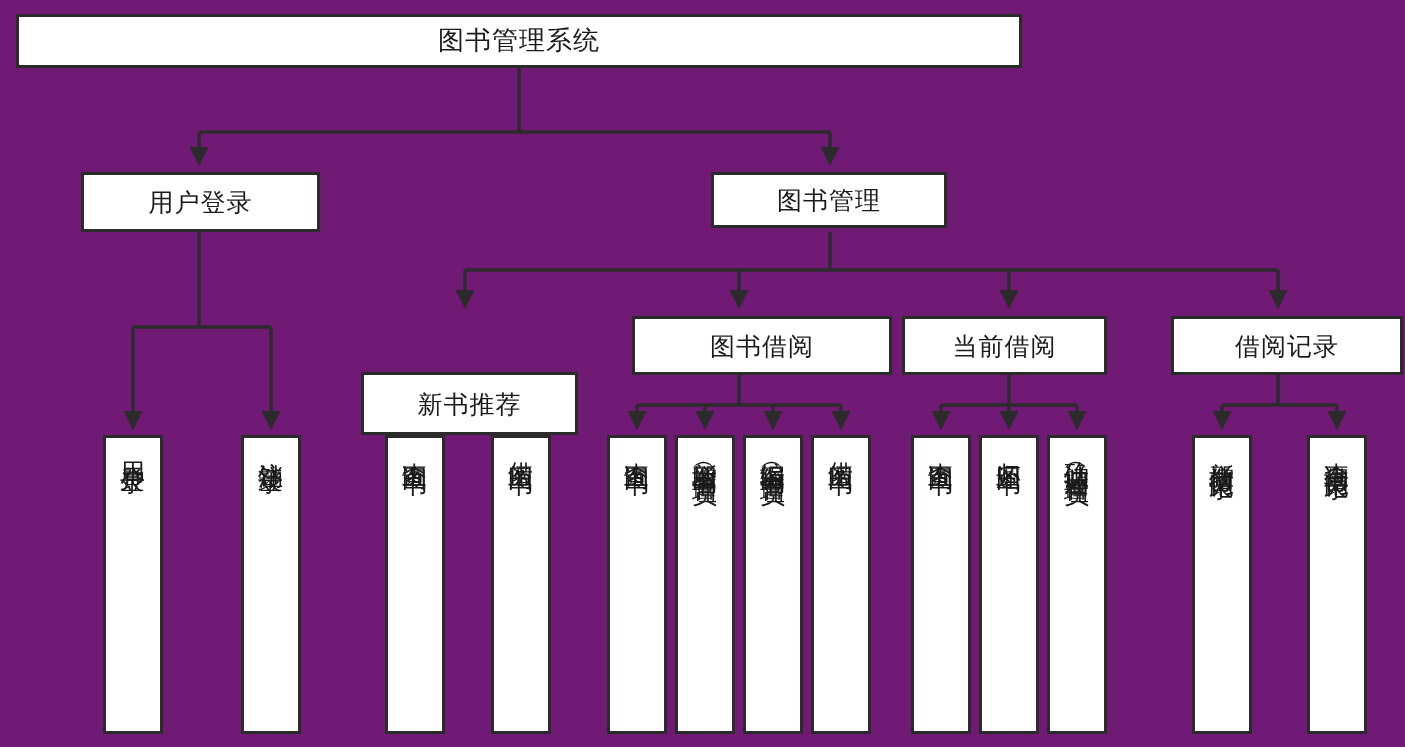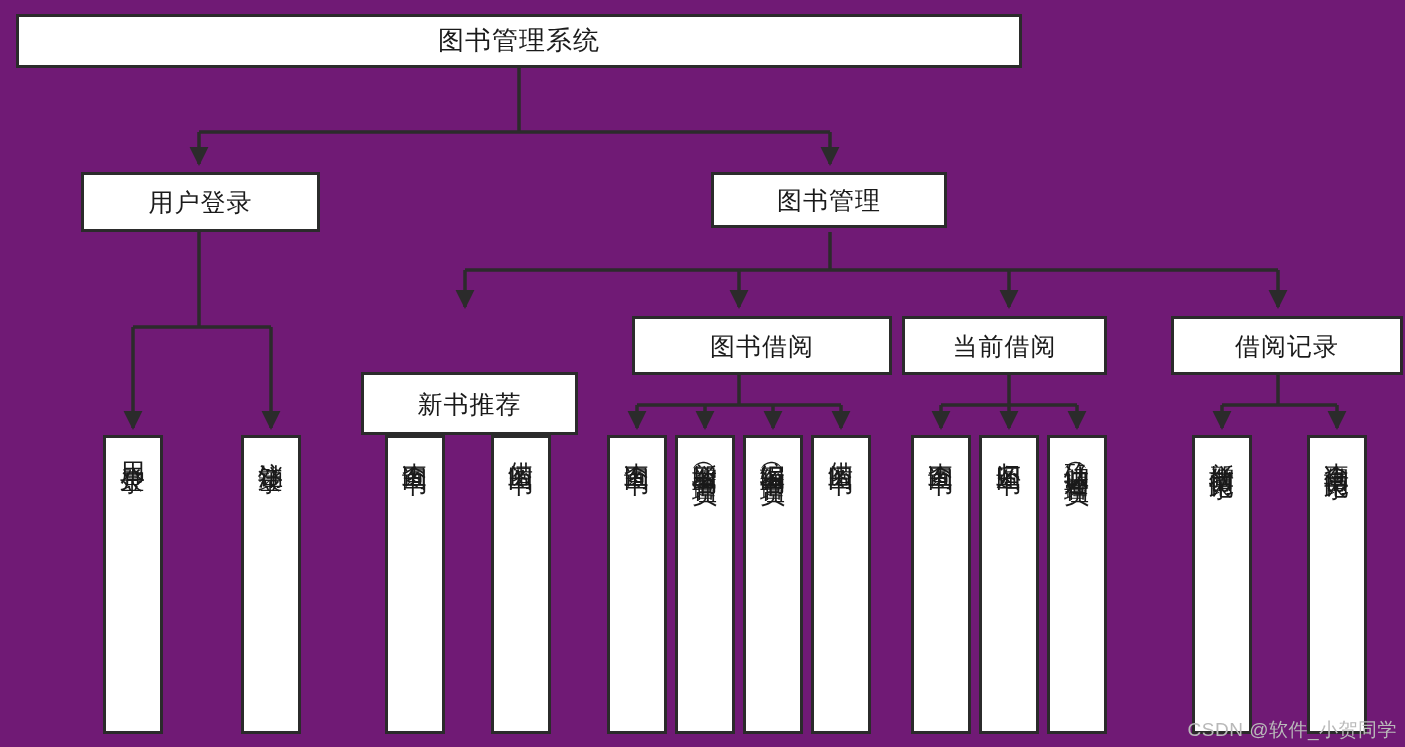--- a/index.html
+++ b/index.html
@@ -174,15 +174,14 @@
     <span class="vtext">确认归还（管理员）</span>
   </div>
 
   <div class="node leaf" style="left:1192px; top:435px; width:60px; height:299px;">
     <span class="vtext">新增借阅记录</span>
   </div>
   <div class="node leaf" style="left:1307px; top:435px; width:60px; height:299px;">
     <span class="vtext">查询借阅记录</span>
   </div>
 
-  <div class="watermark">CSDN @软件_小贺同学</div>
 
 </div>
 
 </body></html>

